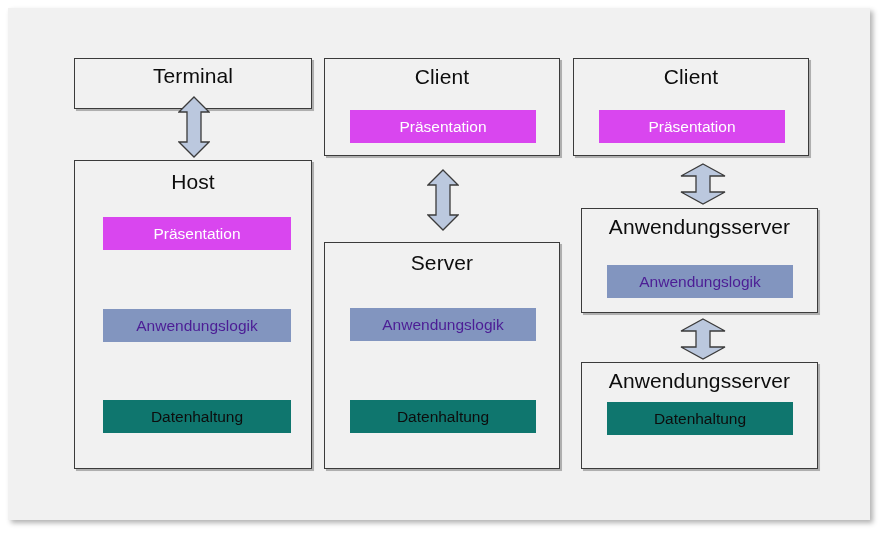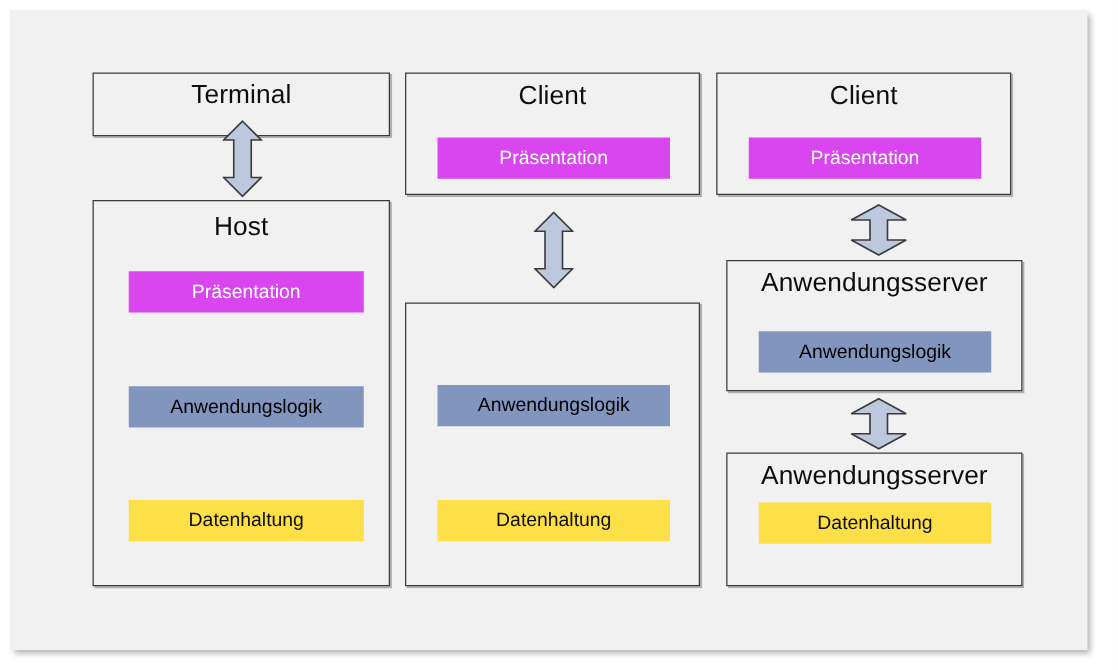--- a/index.html
+++ b/index.html
@@ -52,24 +52,24 @@
     line-height: 28px;
     white-space: nowrap;
     box-sizing: border-box;
   }
   .tile.presentation {
     background: #d946ef;
     color: #ffffff;
   }
   .tile.logic {
     background: #8295bf;
-    color: #000000;
+    color: #4c1d95;
   }
   .tile.data {
-    background: #fde047;
+    background: #0f766e;
     color: #0d0d0d;
   }
 
   
   .arrow {
     position: absolute;
   }
   .arrow svg { display: block; }
 </style>
 </head>
@@ -99,20 +99,21 @@
     <div class="tile presentation" style="left:25px; top:51px; width:186px; height:33px; line-height:33px;">Präsentation</div>
   </div>
 
   <div class="arrow" style="left:419px; top:161px; width:32px; height:62px;">
     <svg width="32" height="62" viewBox="0 0 32 62">
       <polygon points="16,1 31,16 23,16 23,46 31,46 16,61 1,46 9,46 9,16 1,16" fill="#bbc8de" stroke="#3b3b3b" stroke-width="1.3" stroke-linejoin="miter"></polygon>
     </svg>
   </div>
 
   <div class="node" style="left:316px; top:234px; width:236px; height:227px;">
+    <div class="node-title" style="top:7px;">Server</div>
     <div class="tile logic" style="left:25px; top:65px; width:186px; height:33px; line-height:33px;">Anwendungslogik</div>
     <div class="tile data" style="left:25px; top:157px; width:186px; height:33px; line-height:33px;">Datenhaltung</div>
   </div>
 
   <div class="node" style="left:565px; top:50px; width:236px; height:98px;">
     <div class="node-title" style="top:5px;">Client</div>
     <div class="tile presentation" style="left:25px; top:51px; width:186px; height:33px; line-height:33px;">Präsentation</div>
   </div>
 
   <div class="arrow" style="left:672px; top:155px; width:46px; height:42px;">

